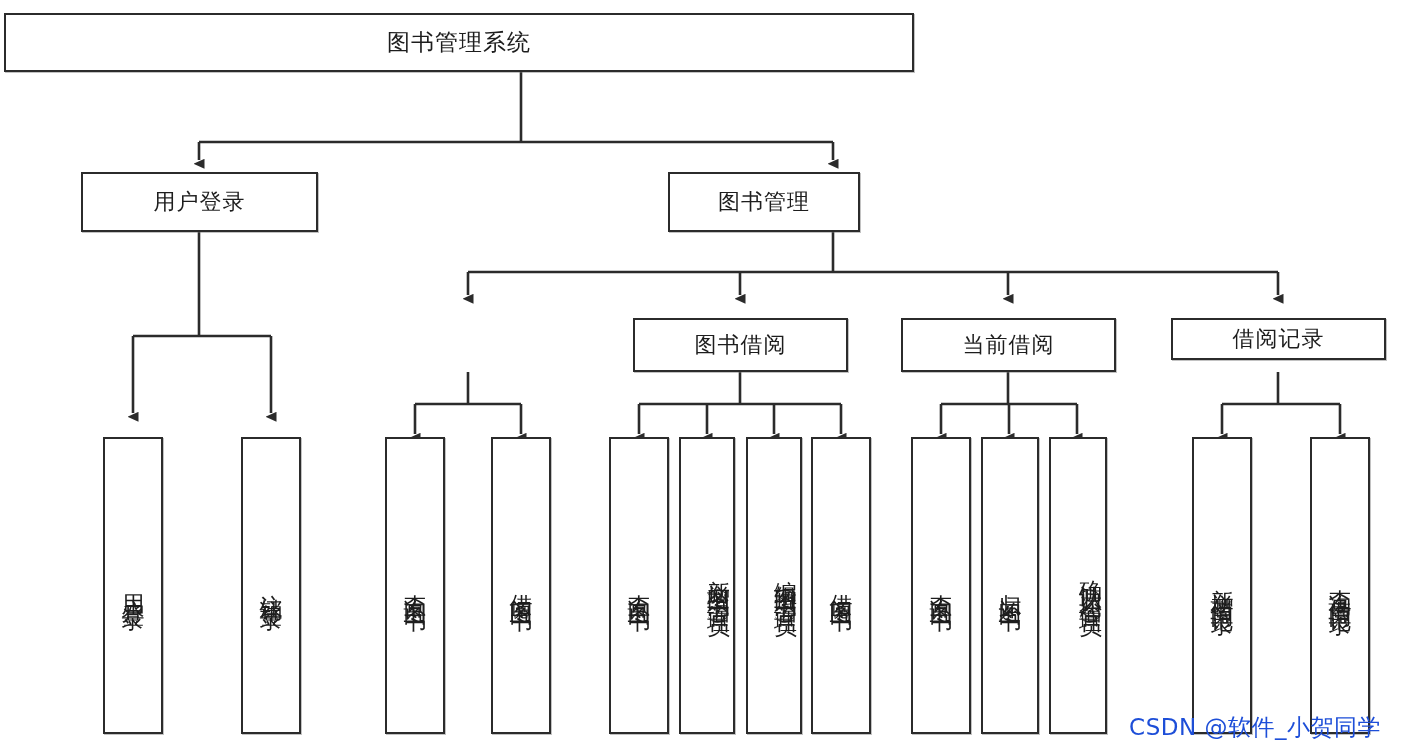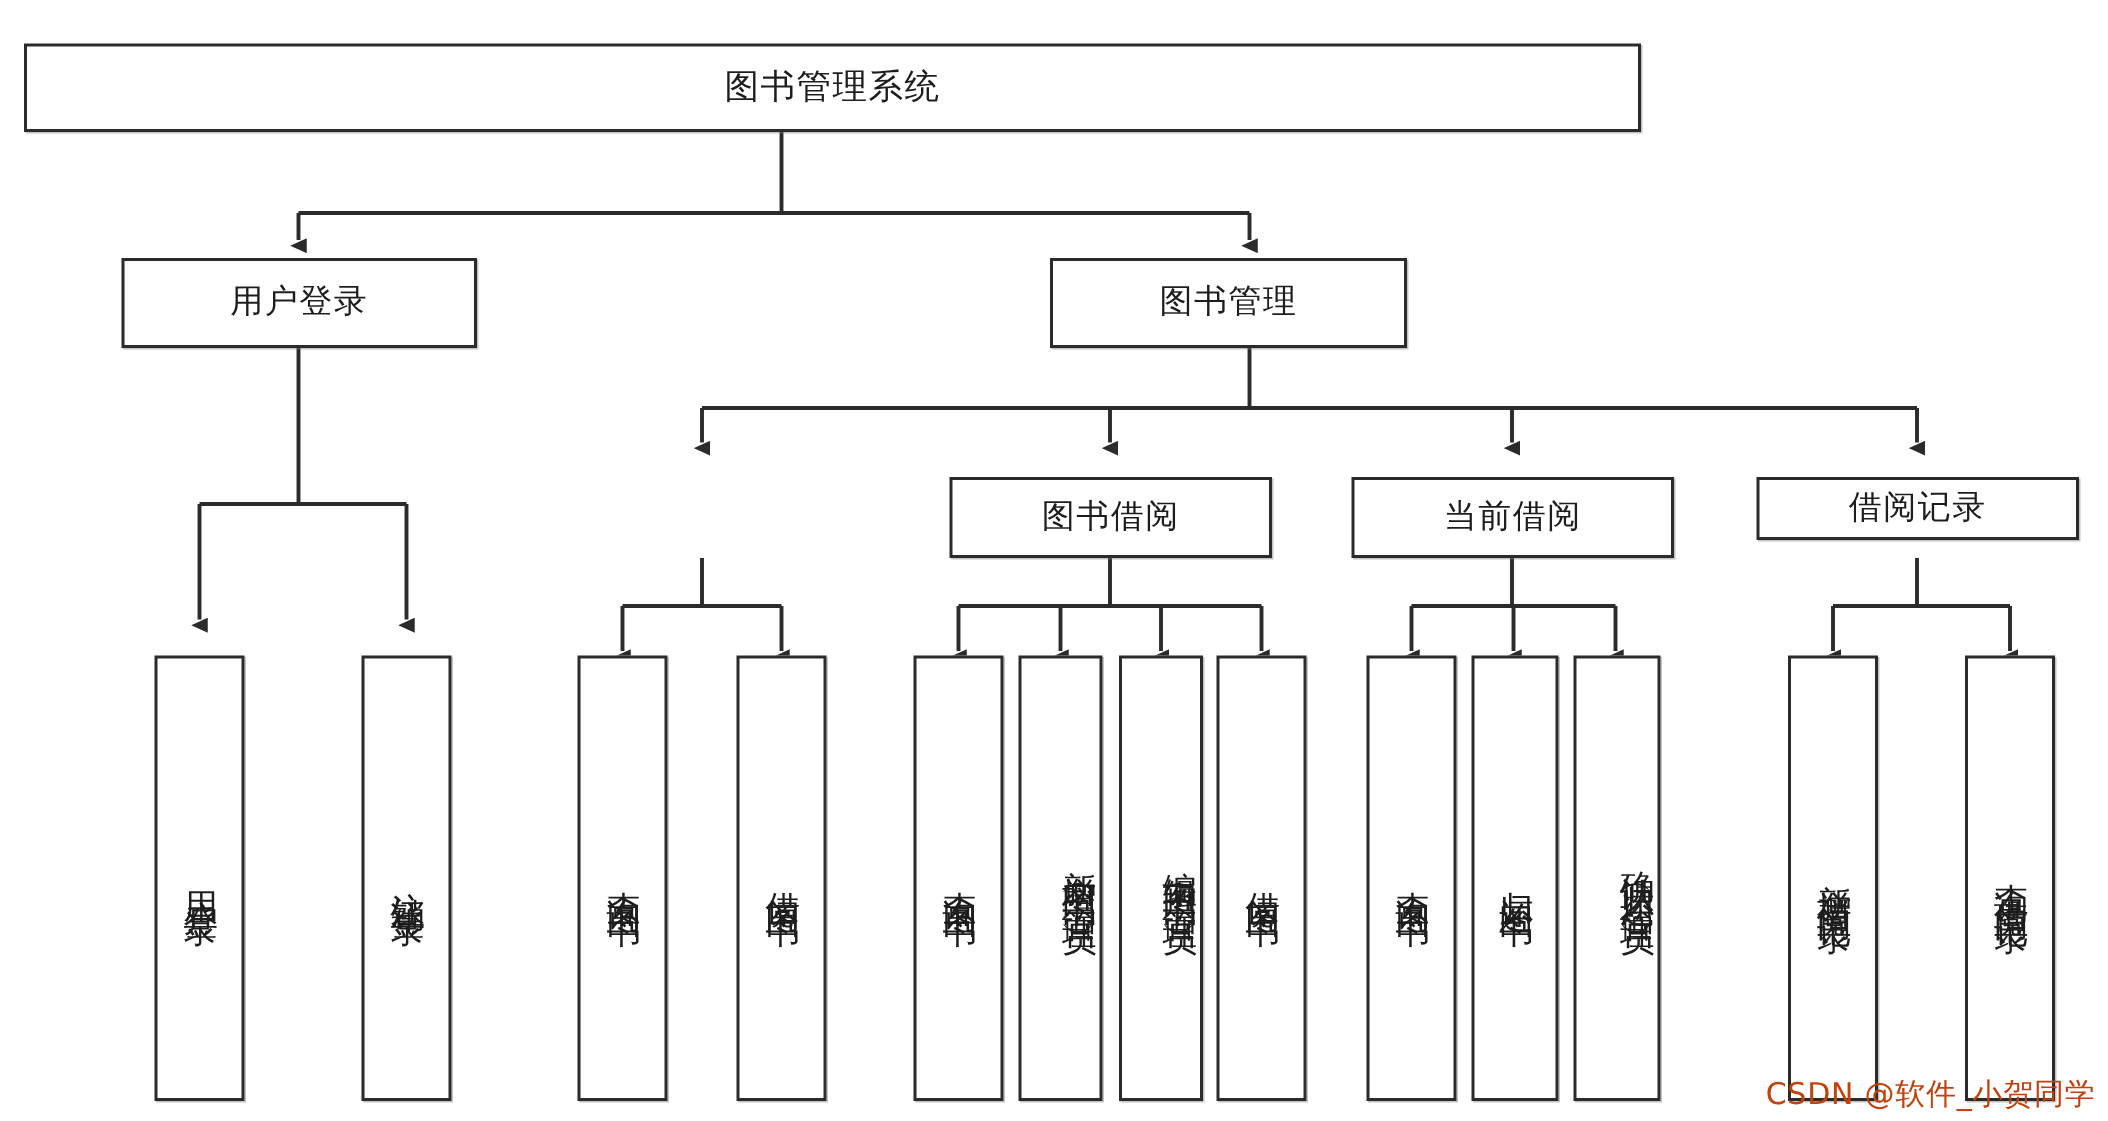--- a/index.html
+++ b/index.html
@@ -55,24 +55,24 @@
     padding: 4px 0;
     text-align: center;
   }
   .node.vert.tall {
     align-items: flex-start;
     justify-content: center;
     padding-top: 2px;
   }
   .watermark {
     position: absolute;
-    right: 8px;
+    right: 24px;
     bottom: 4px;
-    font-size: 20px;
-    color: #c2410c;
+    font-size: 23px;
+    color: #1d4ed8;
     letter-spacing: 0.5px;
     white-space: nowrap;
     font-family: "DejaVu Sans", "Liberation Sans", sans-serif;
   }
 </style>
 </head>
 <body>
 
 <div id="canvas">
 
@@ -119,28 +119,28 @@
       <path d="M1009,404 L1009,434" marker-end="url(#arrow)"></path>
       <path d="M1077,404 L1077,434" marker-end="url(#arrow)"></path>
 
       <path d="M1278,372 L1278,404"></path>
       <path d="M1222,404 L1340,404"></path>
       <path d="M1222,404 L1222,434" marker-end="url(#arrow)"></path>
       <path d="M1340,404 L1340,434" marker-end="url(#arrow)"></path>
     </g>
   </svg>
 
-  <div class="node horiz root" style="left:16px; top:13px; width:1078px; height:59px;margin-top:16px;">
+  <div class="node horiz root" style="left:4px; top:13px; width:910px; height:59px;">
     <span>图书管理系统</span>
   </div>
 
   <div class="node horiz" style="left:81px; top:172px; width:237px; height:60px;">
     <span>用户登录</span>
   </div>
-  <div class="node horiz" style="left:700px; top:172px; width:238px; height:60px;">
+  <div class="node horiz" style="left:668px; top:172px; width:192px; height:60px;">
     <span>图书管理</span>
   </div>
 
   <div class="node horiz" style="left:633px; top:318px; width:215px; height:54px;">
     <span>图书借阅</span>
   </div>
   <div class="node horiz" style="left:901px; top:318px; width:215px; height:54px;">
     <span>当前借阅</span>
   </div>
   <div class="node horiz" style="left:1171px; top:318px; width:215px; height:42px;">

